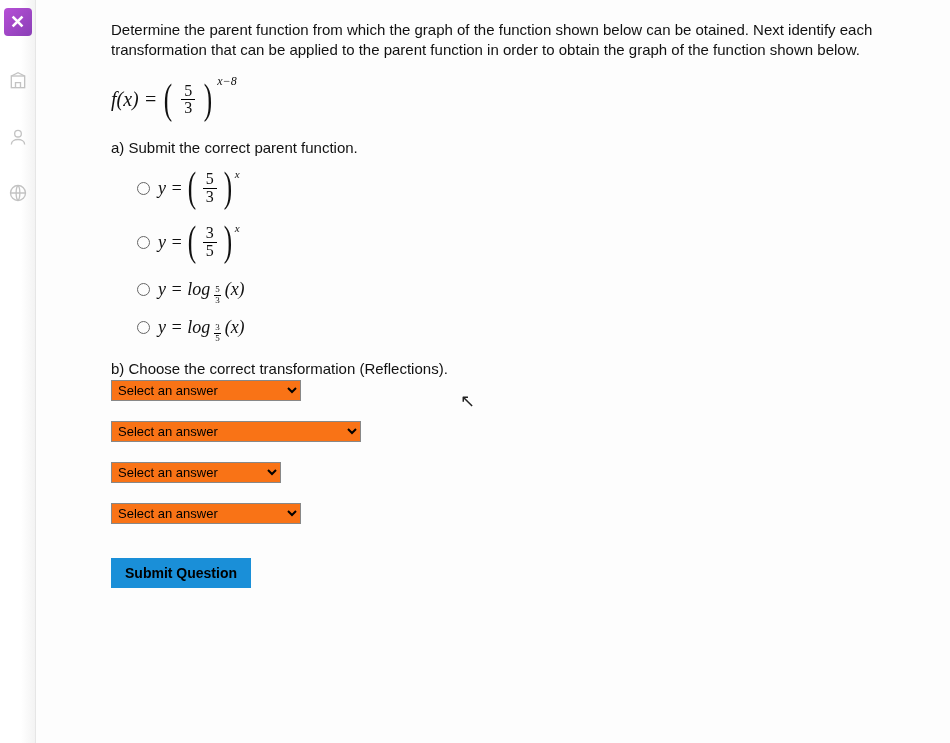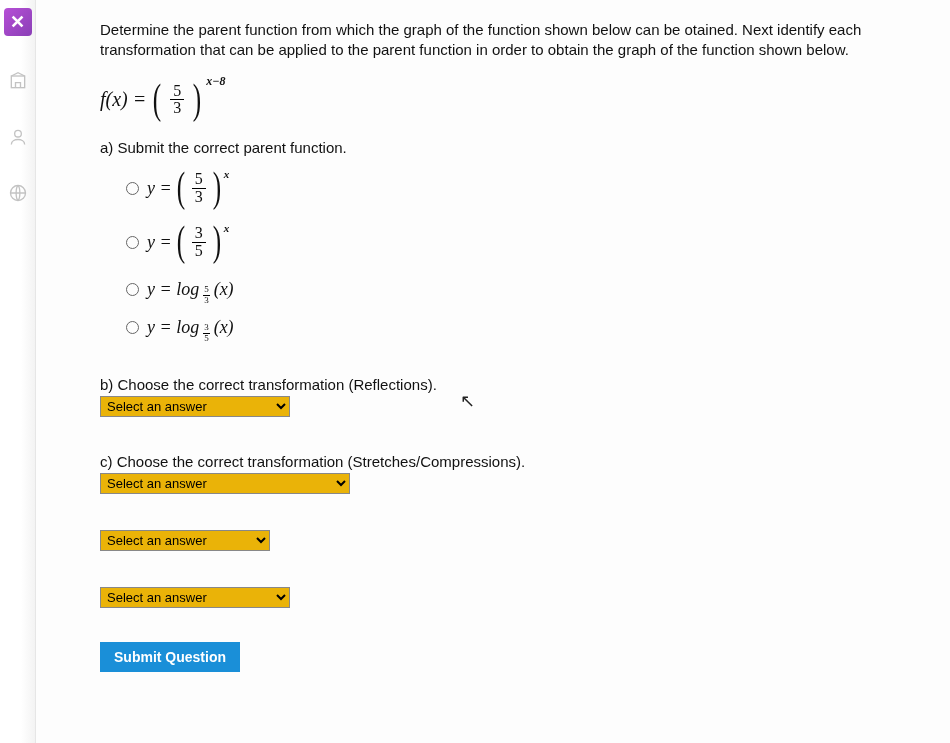--- a/index.html
+++ b/index.html
@@ -31,21 +31,21 @@
     color: #fff; font-weight: bold; font-size: 18px;
     cursor: pointer;
   }
   .rail-icon {
     width: 22px; height: 22px;
     opacity: 0.35;
     display: flex; align-items: center; justify-content: center;
   }
   .content {
     position: absolute;
-    left: 100px; top: 20px; right: 30px;
+    left: 111px; top: 20px; right: 30px;
   }
   .prompt {
     font-size: 15px;
     line-height: 1.35;
     max-width: 820px;
     margin-bottom: 22px;
   }
   .formula {
     font-family: "Times New Roman", serif;
     font-style: italic;
@@ -74,21 +74,20 @@
     line-height: 0.8;
     display: inline-block;
     transform: scaleX(0.6);
   }
   .sup {
     font-size: 12px;
     font-style: italic;
     position: relative;
     top: -18px;
     left: -2px;
-    font-weight: bold;
   }
   .part-label { font-size: 15px; margin-bottom: 6px; }
   .part-a { margin-bottom: 20px; }
   .opt {
     display: flex;
     align-items: center;
     gap: 8px;
     margin: 10px 0 10px 26px;
     font-family: "Times New Roman", serif;
     font-style: italic;
@@ -108,34 +107,34 @@
     font-size: 10px;
     font-style: normal;
     position: relative;
     top: 6px;
     display: inline-flex;
   }
   .sub .frac { font-size: 9px; }
   .sub .frac .num { padding: 0 1px; }
   .sub .frac .den { padding: 0 1px; }
   .section {
-    margin-top: 36px;
+    margin-top: 20px;
   }
   .section-label { font-size: 15px; margin-bottom: 3px; }
   select {
     font-family: Arial, sans-serif;
     font-size: 13px;
     padding: 1px 2px;
     border: 1px solid #888;
-    background: #eab308;
+    background: #f97316;
   }
   .submit {
     margin-top: 34px;
     background: #1a8fd8;
-    color: #ffffff;
+    color: #000000;
     border: none;
     padding: 7px 14px;
     font-size: 14px;
     font-weight: bold;
     cursor: pointer;
   }
   .cursor-ptr {
     position: absolute;
     left: 460px; top: 390px;
     font-size: 18px;
@@ -246,21 +245,20 @@
   </div>
 
   <div class="section">
     <p class="section-label">b) Choose the correct transformation (Reflections).</p>
     <select style="width: 190px;">
       <option>Select an answer</option>
     </select>
   </div>
 
   <div class="section">
-    <p class="section-label">c) Choose the correct transformation (Stretches/Compressions).</p>
     <select style="width: 250px;">
       <option>Select an answer</option>
     </select>
   </div>
 
   <div class="section">
     <select style="width: 170px;">
       <option>Select an answer</option>
     </select>
   </div>

